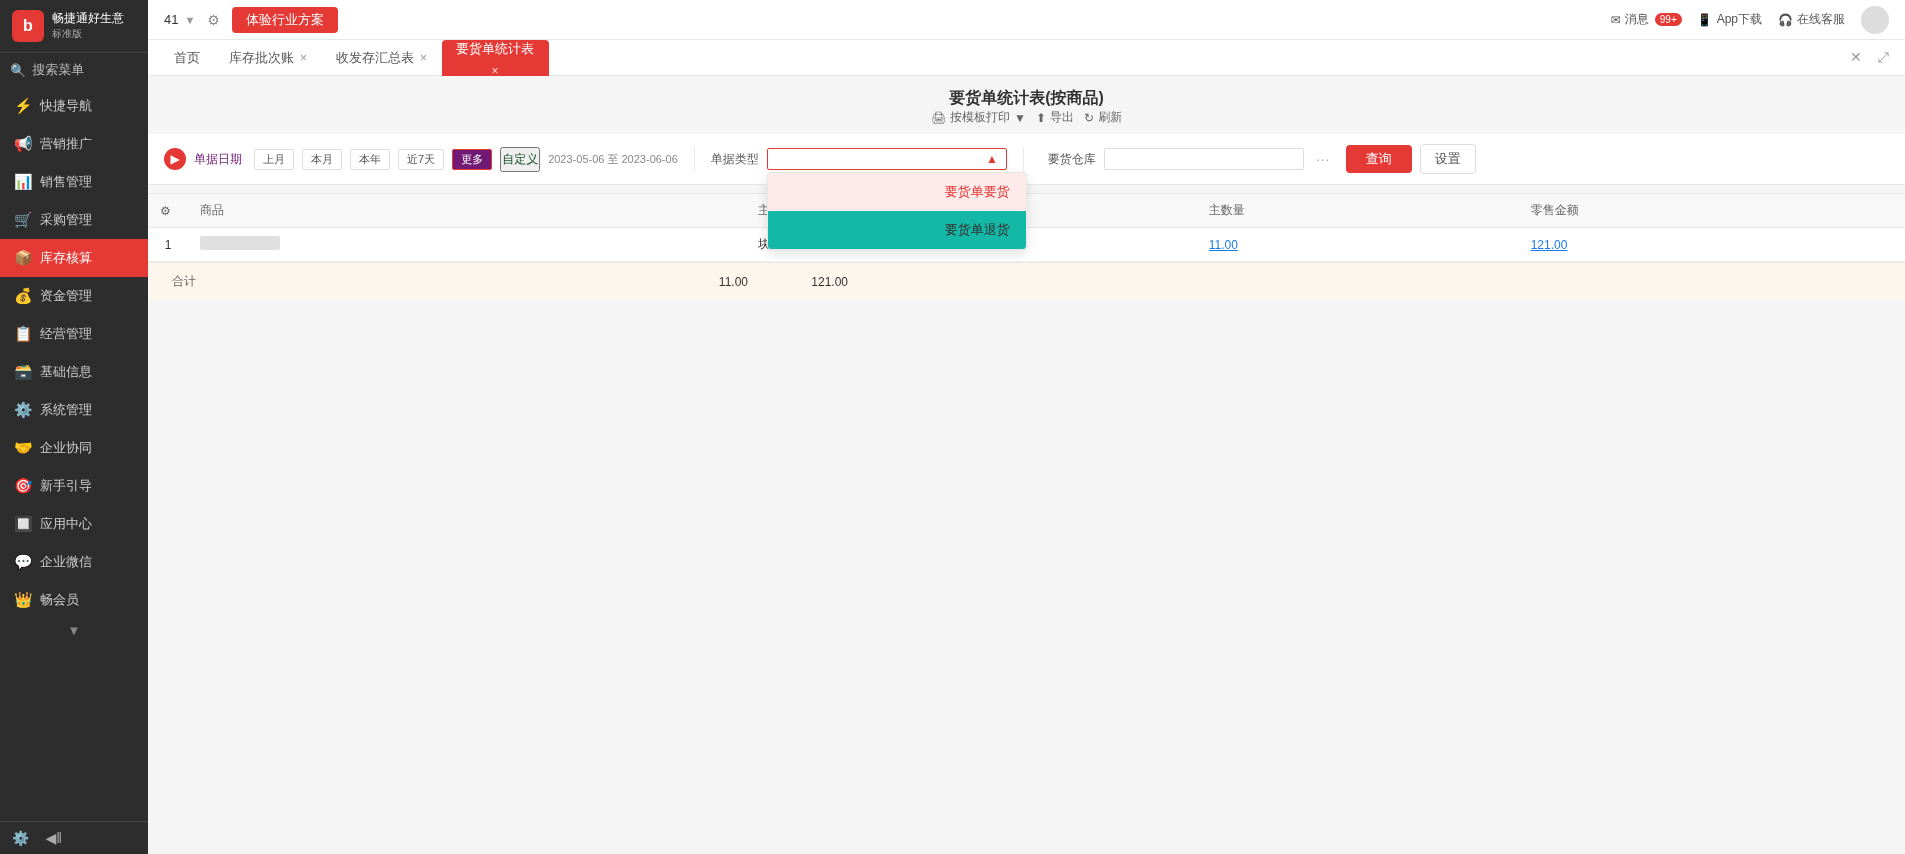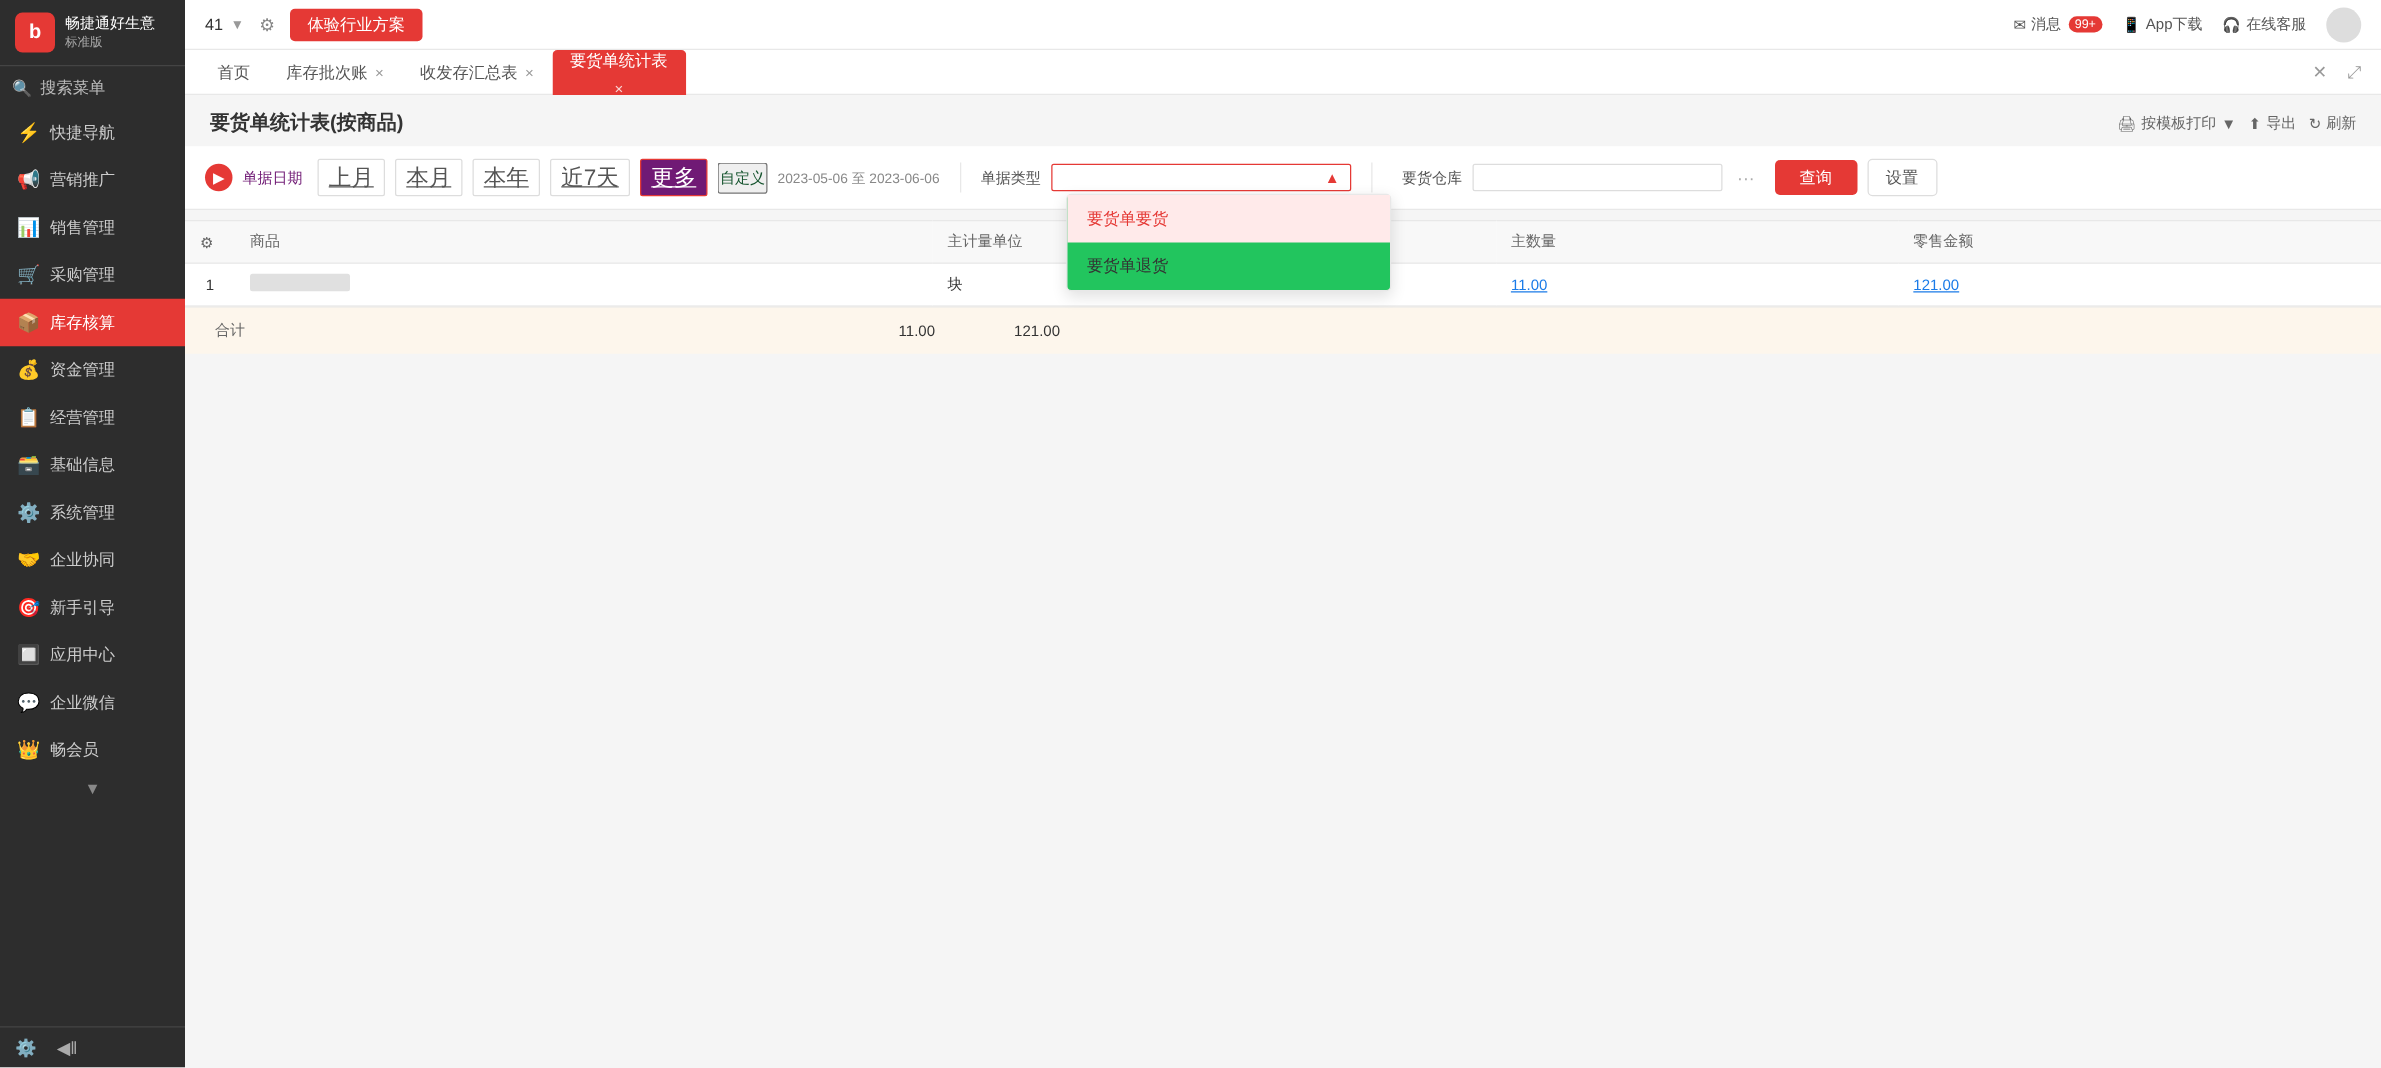--- a/index.html
+++ b/index.html
@@ -158,20 +158,21 @@
       padding: 0;
     }
 
     
     .page-header {
       background: #f5f5f5;
       padding: 12px 20px 8px;
       display: flex;
       align-items: center;
       justify-content: space-between;
+      flex-direction: column;
     }
     .page-title { font-size: 16px; font-weight: bold; color: #333; }
     .page-actions { display: flex; align-items: center; gap: 10px; }
     .action-btn {
       display: flex; align-items: center; gap: 4px;
       color: #666; font-size: 12px; cursor: pointer;
     }
 
     
     .filter-area {
@@ -191,23 +192,22 @@
       border-radius: 50%;
       display: flex; align-items: center; justify-content: center;
       cursor: pointer; font-size: 12px;
     }
     .filter-label { color: #701a75; font-size: 12px; margin-right: 4px; }
     .date-quick-btn {
       padding: 2px 8px;
       border: 1px solid #ddd;
       border-radius: 2px;
       background: white;
-      color: #555; font-size: 18px;
-      cursor: pointer;
-      text-decoration: underline;
+      color: #555; font-size: 11px;
+      cursor: pointer;
     }
     .date-quick-btn.more {
       background: #701a75; color: white; border-color: #e53935;
     }
     .date-custom { color: #14532d; font-size: 12px; cursor: pointer; padding: 2px 0; }
     .date-range { color: #888; font-size: 11px; }
 
     .filter-divider { width: 1px; height: 24px; background: #e8e8e8; margin: 0 8px; }
 
     .filter-type-label { color: #555; font-size: 12px; }
@@ -241,27 +241,28 @@
       background: white; color: #555;
       border: 1px solid #ddd; border-radius: 4px;
       padding: 5px 14px; font-size: 13px;
       cursor: pointer;
     }
 
     
     .dropdown-overlay {
       position: absolute;
       top: calc(100% + 2px);
-      left: 12px;
-      background: #22c55e;
+      left: 0;
+      background: #14b8a6;
       border: 1px solid #e8e8e8;
       border-radius: 4px;
       box-shadow: 0 4px 12px rgba(0,0,0,0.12);
       min-width: 260px;
       z-index: 100;
+      text-align: right;
     }
     .dropdown-item {
       padding: 10px 16px;
       font-size: 13px;
       color: #333;
       cursor: pointer;
     }
     .dropdown-item.selected { background: #ffeaea; color: #e53935; }
 
     

